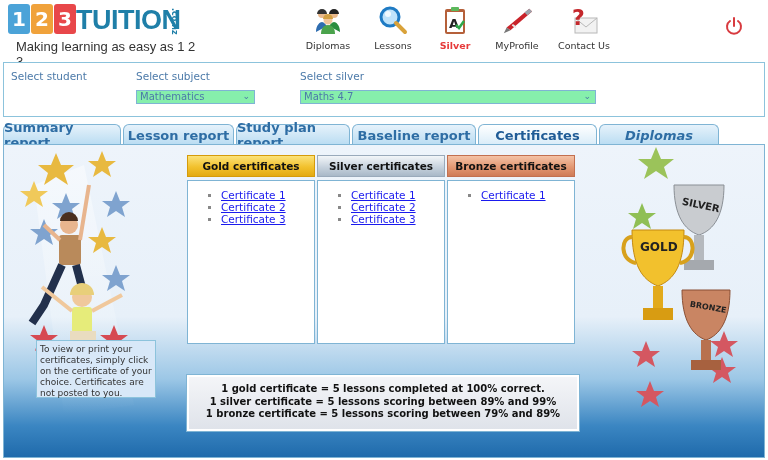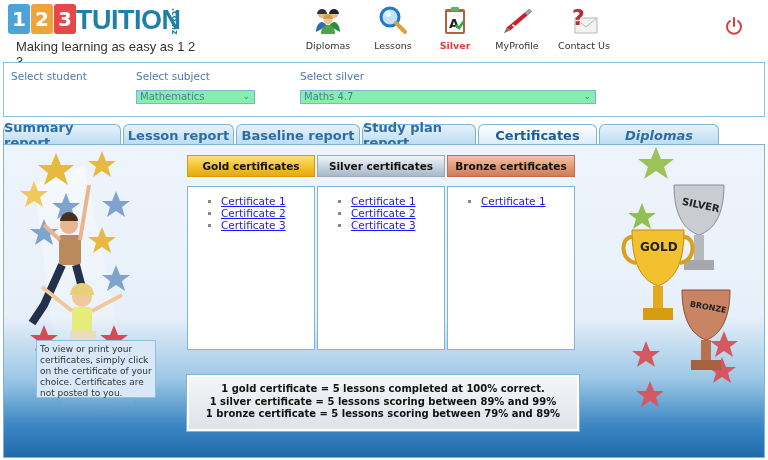--- a/index.html
+++ b/index.html
@@ -50,21 +50,21 @@
   .art-right { position: absolute; left: 590px; top: 0; width: 172px; height: 300px; }
 
   .info-note { position: absolute; left: 32px; top: 195px; width: 120px; height: 58px; background: #d8e8f8; border: 1px solid #8cc3dc; font-size: 9px; color: #333; padding: 3px 3px; line-height: 11px; }
 
   
   .cert-col { position: absolute; top: 10px; width: 128px; }
   .cert-head { height: 22px; font-size: 10.5px; font-weight: bold; color: #111; display: flex; align-items: center; justify-content: center; border: 1px solid #999; }
   .gold .cert-head { background: linear-gradient(#fbe27a, #f2c12d 55%, #e3aa12); border-color: #d59b0b; }
   .silver .cert-head { background: linear-gradient(#f3f6f9, #c7d2dd 55%, #a8b8c8); border-color: #9aaabb; }
   .bronze .cert-head { background: linear-gradient(#f4c2a6, #e39873 55%, #cf7b57); border-color: #c27050; }
-  .cert-body { margin-top: 9px; height: 164px; background: #fff; border: 1px solid #7fb4d4; padding: 8px 0 0 18px; }
+  .cert-body { margin-top: 3px; height: 164px; background: #fff; border: 1px solid #7fb4d4; padding: 8px 0 0 18px; }
   .cert-body ul { list-style: none; }
   .cert-body li { font-size: 10.5px; line-height: 12px; display: flex; align-items: center; }
   .bullet { width: 3px; height: 3px; background: #888; margin-right: 10px; margin-left: 2px; }
   .cert-link { color: #1a1aee; text-decoration: underline; cursor: pointer; }
 
   .rules { position: absolute; left: 183px; top: 230px; width: 392px; height: 56px; background: linear-gradient(#f4f5f8, #dfe3ea); border: 2px solid #fff; outline: 1px solid #7fb4d4; font-size: 10px; font-weight: bold; color: #111; text-align: center; padding-top: 6px; line-height: 12.5px; }
 </style>
 </head>
 <body>
 
@@ -162,22 +162,22 @@
     <div class="sel-label" style="left:296px;">Select silver</div>
     <div class="sel-box" style="left:296px; width:296px;">
       <span>Maths 4.7</span>
       <span class="chev">⌄</span>
     </div>
   </div>
 
   <div class="tabs">
     <div class="tab" style="width:118px;">Summary report</div>
     <div class="tab" style="width:111px;">Lesson report</div>
+    <div class="tab" style="width:114px;">Study plan report</div>
     <div class="tab" style="width:124px;">Baseline report</div>
-    <div class="tab" style="width:114px;">Study plan report</div>
     <div class="tab active" style="width:119px;">Certificates</div>
     <div class="tab" style="width:120px;font-style:italic;">Diplomas</div>
   </div>
 
   <div class="main">
 
     <div class="art-left">
       <svg width="180" height="280" viewBox="0 0 180 280">
         <defs>
           <linearGradient id="trail" x1="0" y1="0" x2="0" y2="1">

